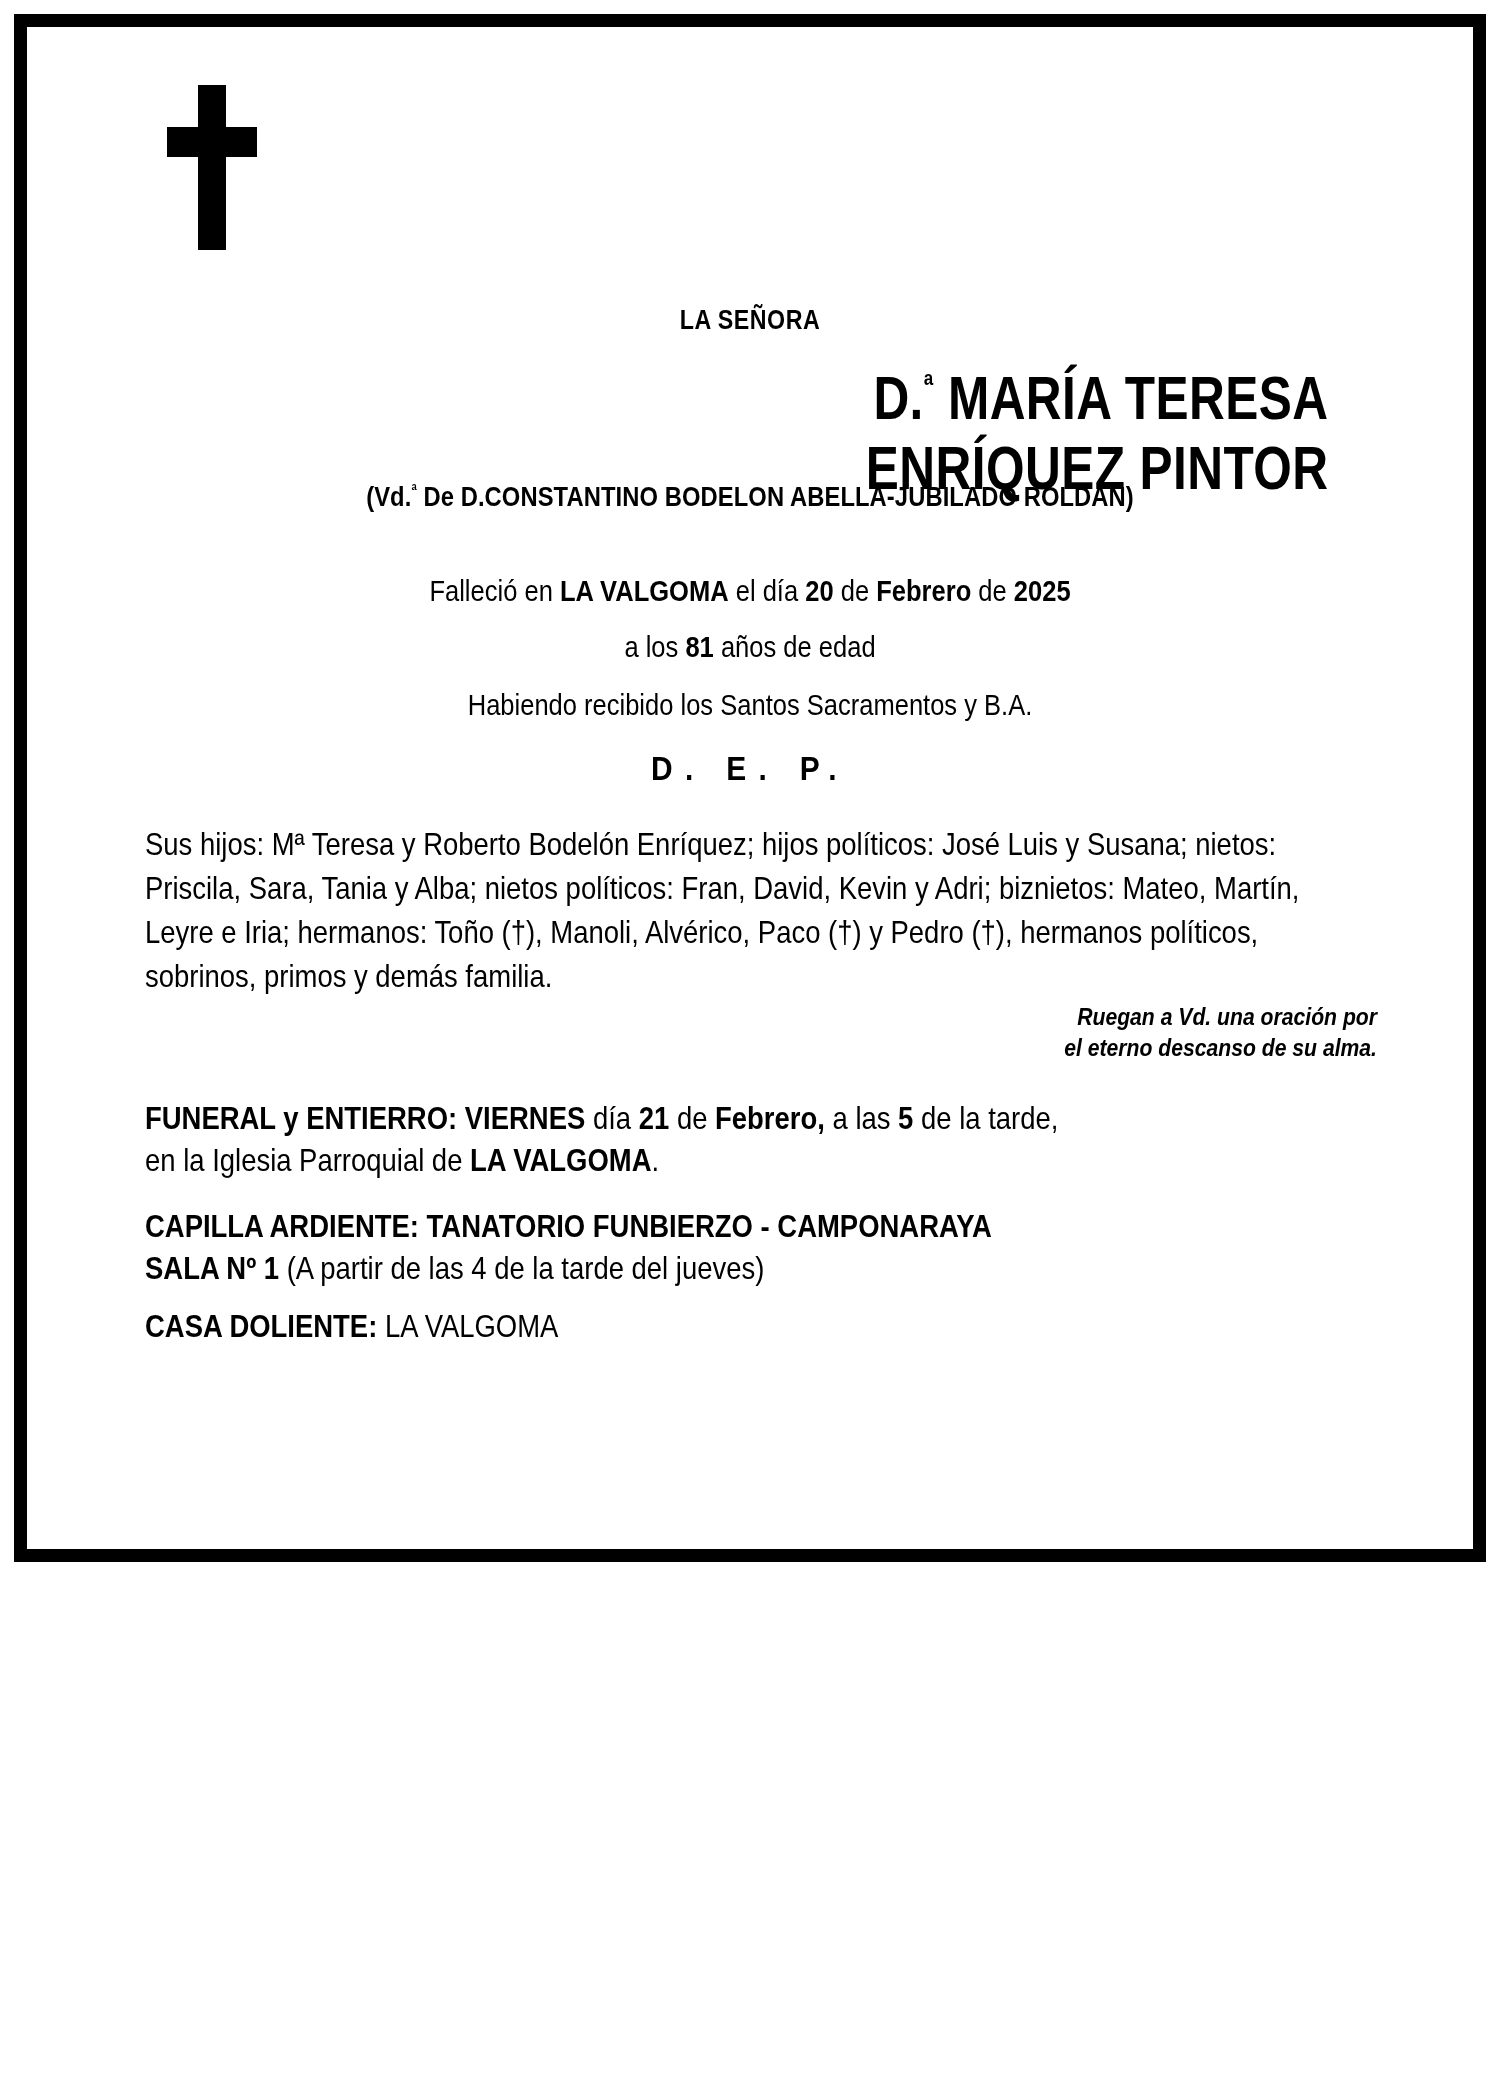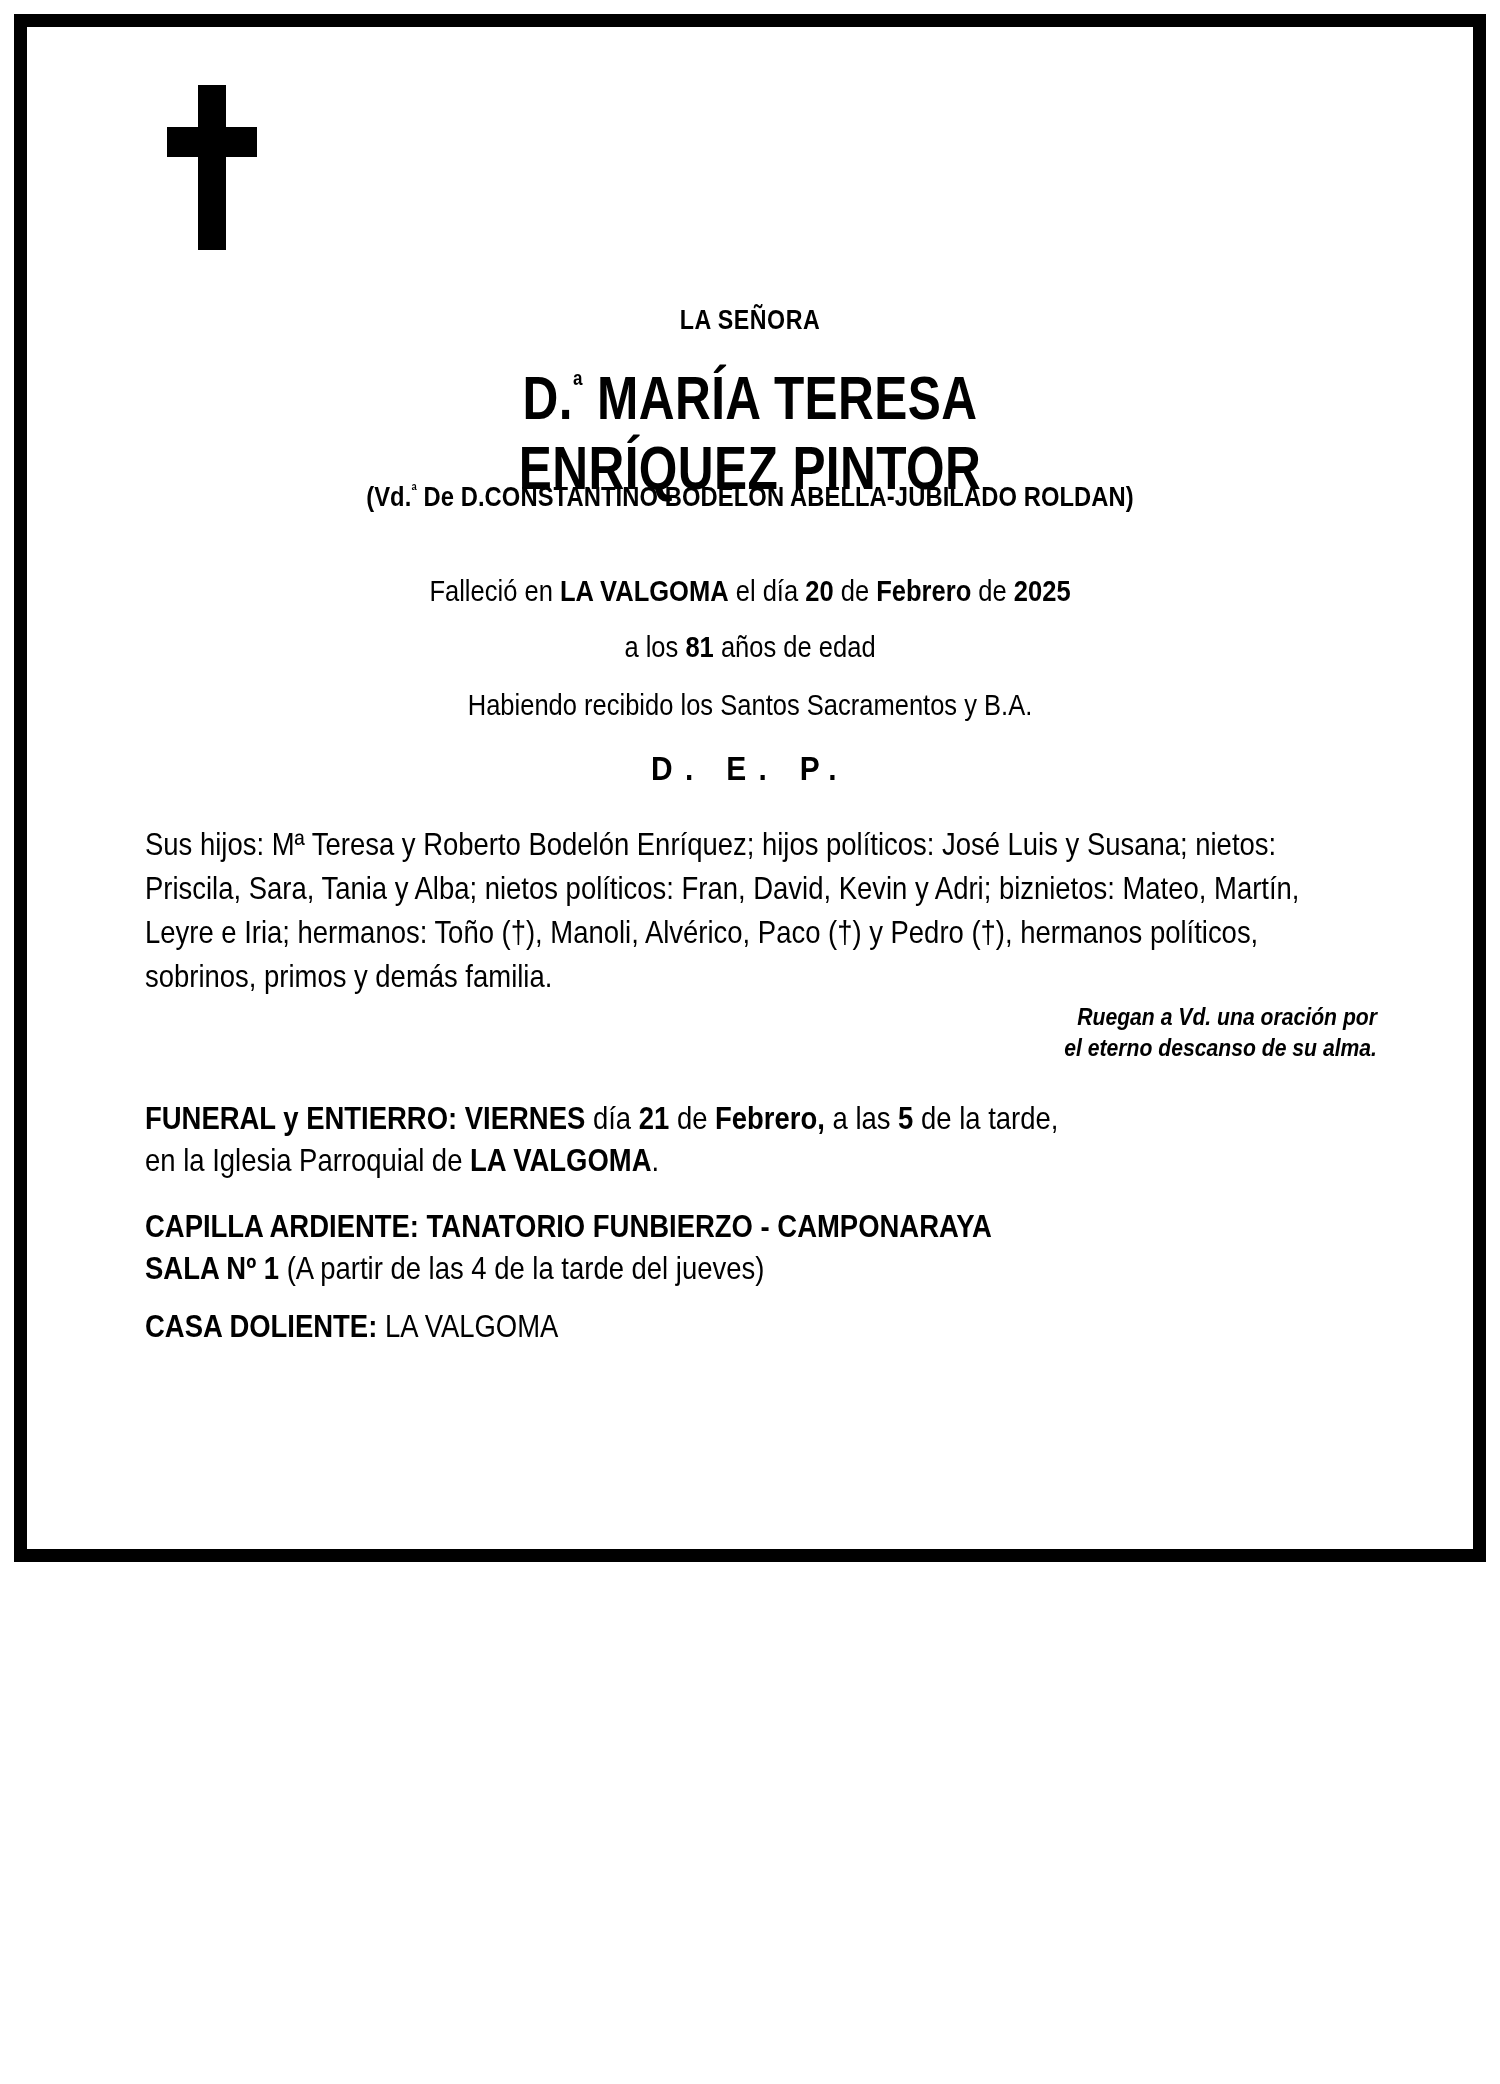--- a/index.html
+++ b/index.html
@@ -79,21 +79,21 @@
     font-weight: bold;
     letter-spacing: 0.6px;
     font-family: "Liberation Sans", sans-serif;
     transform: scaleX(0.86);
   }
 
   .name-block {
     position: absolute;
     left: 0; right: 0;
     top: 336px;
-    text-align: center;
+    text-align: right;
   }
   .name-line {
     font-family: "Liberation Sans", sans-serif;
     font-weight: bold;
     font-size: 62px;
     line-height: 70px;
     letter-spacing: 0.5px;
     transform: scaleX(0.80);
     white-space: nowrap;
   }

